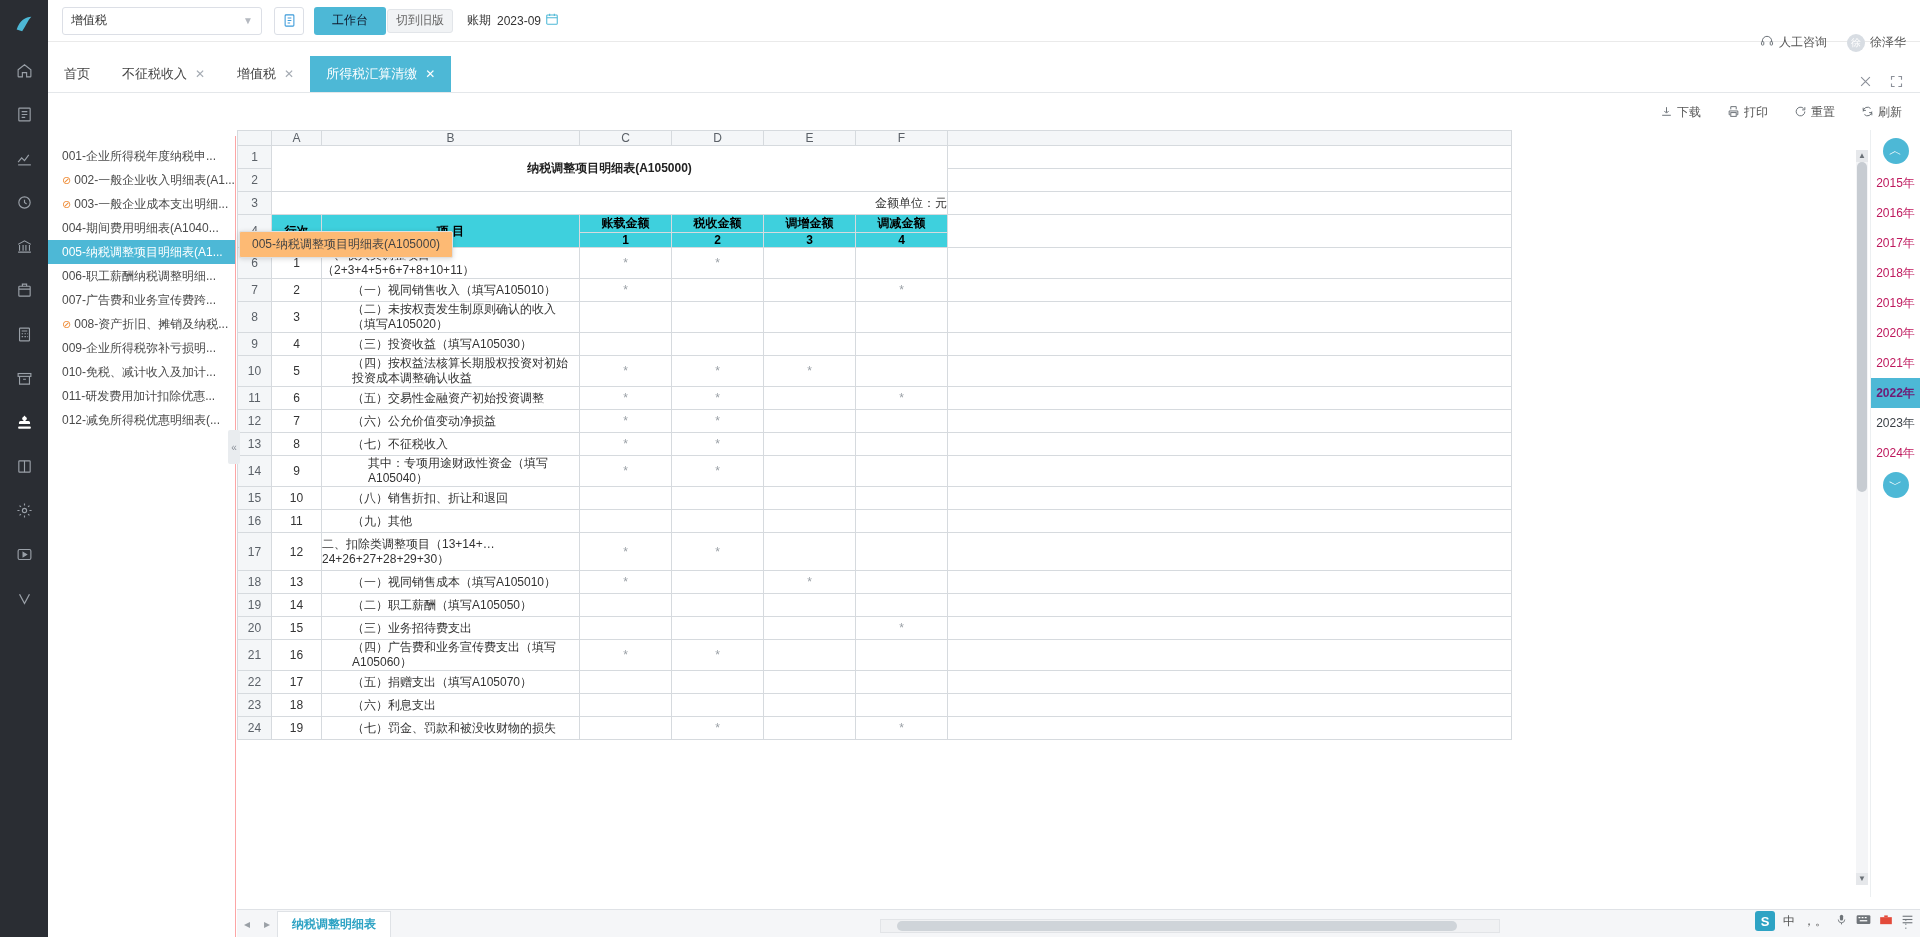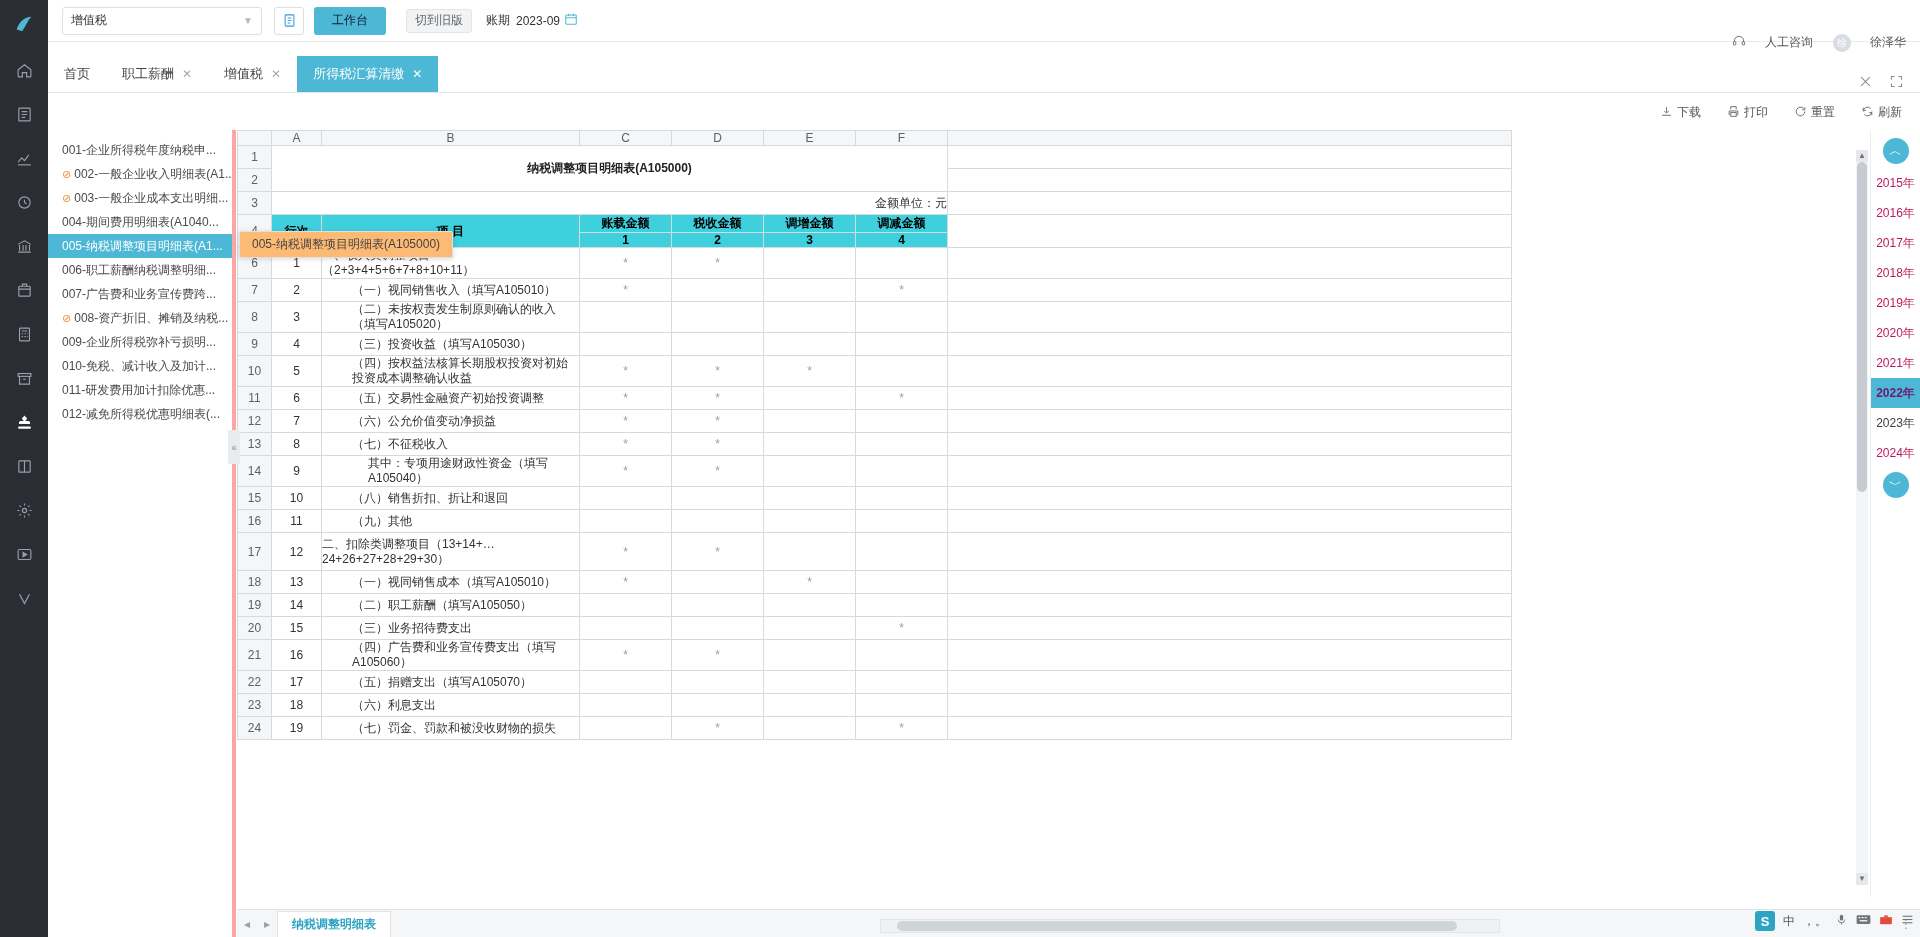--- a/index.html
+++ b/index.html
@@ -43,29 +43,29 @@
   .tax-select .chev { color:#b5b9c0; font-size:10px; }
   .doc-btn {
     width:30px; height:28px; margin-left:12px; border:1px solid #dcdfe6; border-radius:3px;
     display:flex; align-items:center; justify-content:center; color:#3b9ad9; cursor:pointer; background:#fff;
   }
   .work-btn {
     height:28px; margin-left:10px; background:#4db8d6; color:#0f172a; border-radius:3px;
     display:flex; align-items:center; padding:0 18px; font-size:12px; cursor:pointer;
   }
   .switch-btn {
-    height:24px; margin-left:20px; background:#f1f3f5; border:1px solid #e2e5e9;
+    height:24px; margin-left:1px; background:#f1f3f5; border:1px solid #e2e5e9;
     color:#666; border-radius:3px; display:flex; align-items:center; padding:0 8px;
     font-size:12px; cursor:pointer;
   }
   .period-label { margin-left:14px; font-size:12px; color:#333; }
   .period-value { margin-left:6px; font-size:12px; color:#333; }
   .cal-icon { margin-left:4px; color:#4db8d6; cursor:pointer; }
   .header-right { margin-left:auto; display:flex; align-items:center; gap:20px; }
-  .hr-item { display:flex; align-items:center; gap:19px; font-size:12px; color:#555; cursor:pointer;margin-top:44px; }
+  .hr-item { display:flex; align-items:center; gap:5px; font-size:12px; color:#555; cursor:pointer;margin-top:44px; }
   .avatar-circle {
     width:18px; height:18px; border-radius:50%; background:#d8dde3; color:#fff;
     display:flex; align-items:center; justify-content:center; font-size:10px;
   }
 
   
   .tabbar {
     position:absolute; left:48px; top:57px; right:0; height:36px;
     background:#fff; border-bottom:1px solid #e4e7ea;
     display:flex; align-items:flex-end;
@@ -88,22 +88,22 @@
 
   
   .toolbar {
     position:absolute; right:18px; top:104px; display:flex; align-items:center; gap:26px;
     font-size:12px; color:#555;
   }
   .tool { display:flex; align-items:center; gap:4px; cursor:pointer; }
 
   
   .treepane {
-    position:absolute; left:48px; top:130px; width:188px; bottom:0;
-    background:#fff; border-right:4px solid #fca5a5; overflow:hidden;
+    position:absolute; left:48px; top:136px; width:188px; bottom:0;
+    background:#fff; border-right:1px solid #fca5a5; overflow:hidden;
   }
   .tnode {
     height:24px; display:flex; align-items:center; padding-left:14px; padding-right:4px;
     font-size:12px; color:#4a4a4a; cursor:pointer; white-space:nowrap; overflow:hidden;
   }
   .tnode .warn { color:#ef8e3a; margin-right:3px; font-size:11px; }
   .tnode.selected { background:#4db8d6; color:#fff; }
   .collapse-handle {
     position:absolute; left:228px; top:430px; width:12px; height:34px;
     background:#e9ecef; border-radius:2px; display:flex; align-items:center; justify-content:center;
@@ -322,21 +322,21 @@
         <span>徐泽华</span>
       </div>
     </div>
   </div>
 
   <div class="tabbar">
     <div class="tab">
       <span>首页</span>
     </div>
     <div class="tab">
-      <span>职工薪酬</span>
+      <span>不征税收入</span>
       <span class="x">✕</span>
     </div>
     <div class="tab">
       <span>增值税</span>
       <span class="x">✕</span>
     </div>
     <div class="tab active">
       <span>所得税汇算清缴</span>
       <span class="x">✕</span>
     </div>

